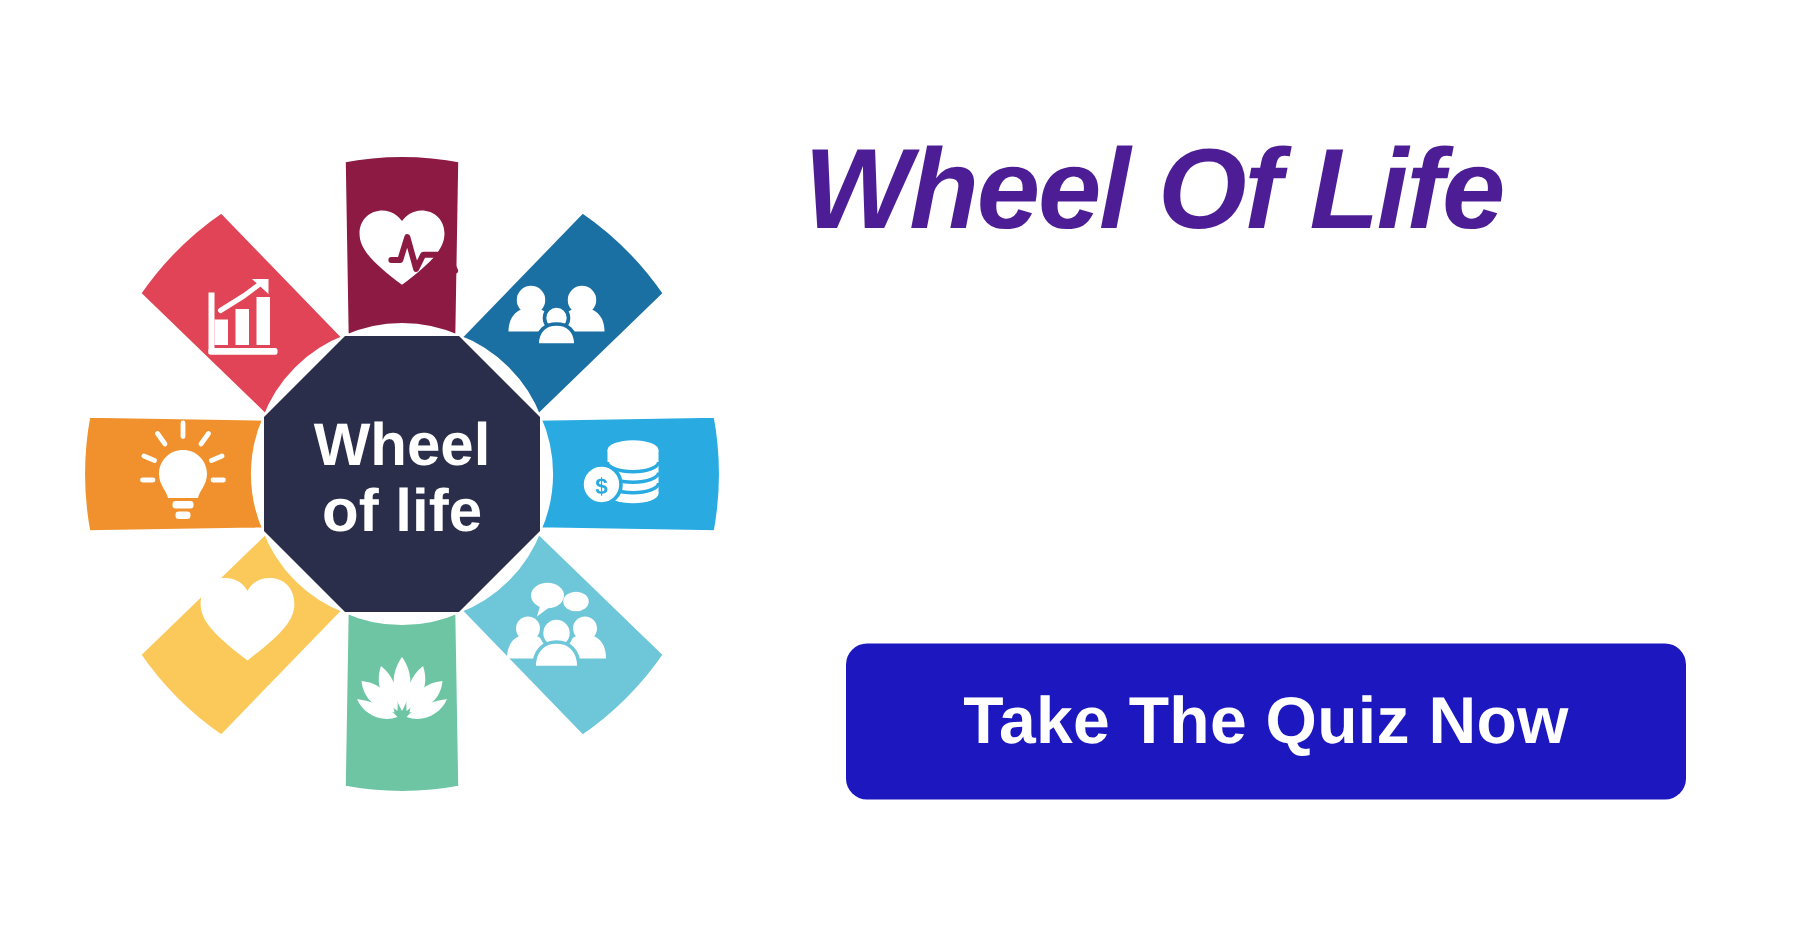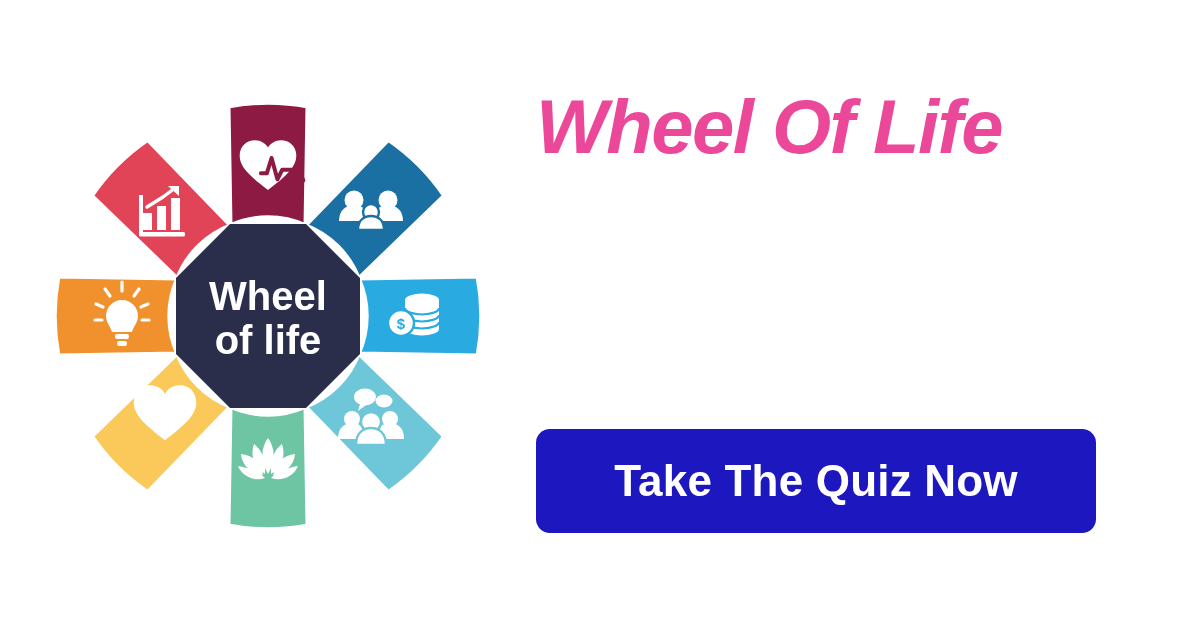--- a/index.html
+++ b/index.html
@@ -42,38 +42,38 @@
     top: 86px;
     width: 630px;
   }
   .headline {
     font-family: "Liberation Sans", sans-serif;
     font-weight: bold;
     font-style: italic;
     font-size: 76px;
     line-height: 82px;
     letter-spacing: -1.5px;
-    color: #ec4899;
+    color: #4c1d95;
     white-space: nowrap;
   }
   .subhead {
     margin-top: 48px;
     font-family: "Liberation Sans", sans-serif;
     font-weight: normal;
     font-size: 40px;
     line-height: 50px;
     color: #111111;
     letter-spacing: -0.2px;
   }
   .subhead div { white-space: nowrap; }
 
   
   .cta {
     position: absolute;
-    left: 536px;
+    left: 564px;
     top: 429px;
     width: 560px;
     height: 104px;
     background: #1C17BE;
     border: none;
     border-radius: 14px;
     color: #ffffff;
     font-family: "Liberation Sans", sans-serif;
     font-weight: bold;
     font-size: 44px;

